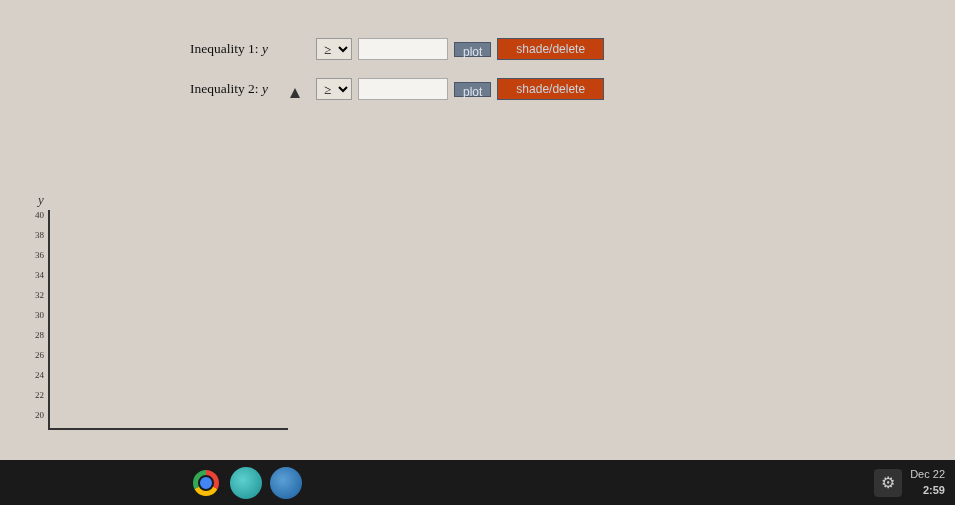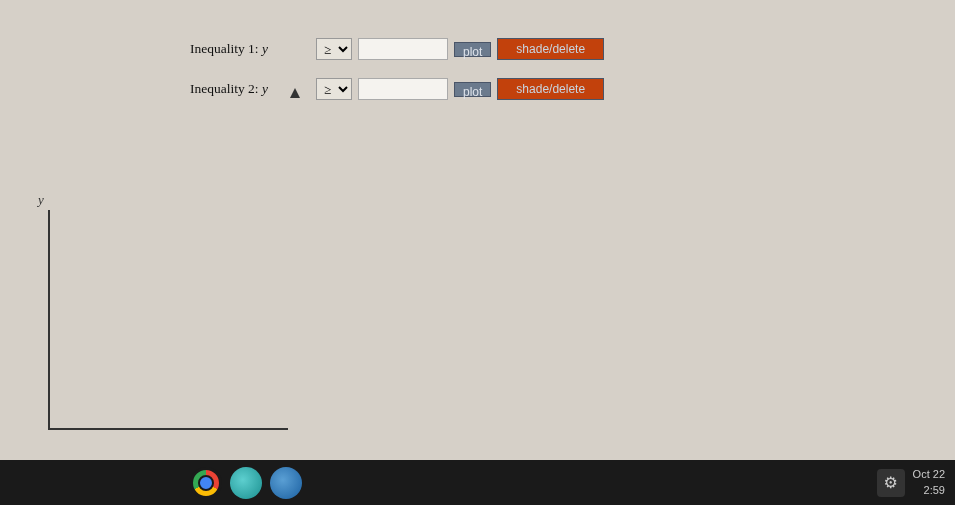--- a/index.html
+++ b/index.html
@@ -253,20 +253,21 @@
     }
 
     .taskbar-date {
       font-size: 11px;
       color: #ccc;
     }
 
     .taskbar-time {
       font-size: 11px;
       color: #ccc;
+      font-weight: bold;
     }
   </style>
 </head>
 <body>
 
 <div class="main-content">
 
 
   <div class="cursor"></div>
 
@@ -302,36 +303,49 @@
       <button class="shade-btn">shade/delete</button>
     </div>
 
   </div>
 
   <div class="graph-area">
     <div class="graph-canvas">
 
       <div class="y-axis-label">y</div>
 
+      <div class="tick-labels">
+        <span class="tick-label" style="top: 0px;">40</span>
+        <span class="tick-label" style="top: 20px;">38</span>
+        <span class="tick-label" style="top: 40px;">36</span>
+        <span class="tick-label" style="top: 60px;">34</span>
+        <span class="tick-label" style="top: 80px;">32</span>
+        <span class="tick-label" style="top: 100px;">30</span>
+        <span class="tick-label" style="top: 120px;">28</span>
+        <span class="tick-label" style="top: 140px;">26</span>
+        <span class="tick-label" style="top: 160px;">24</span>
+        <span class="tick-label" style="top: 180px;">22</span>
+        <span class="tick-label" style="top: 200px;">20</span>
+      </div>
 
       <div class="y-axis"></div>
 
       <div class="x-axis"></div>
 
     </div>
   </div>
 
 </div>
 
 <div class="taskbar">
   <div class="taskbar-icons">
     <div class="taskbar-icon chrome"></div>
     <div class="taskbar-icon teal"></div>
     <div class="taskbar-icon blue"></div>
   </div>
   <div class="taskbar-right">
     <div class="taskbar-settings-icon">⚙</div>
     <div class="taskbar-datetime">
-      <div class="taskbar-date">Oct 22</div>
+      <div class="taskbar-date">Dec 22</div>
       <div class="taskbar-time">2:59</div>
     </div>
   </div>
 </div>
 
 </body></html>

